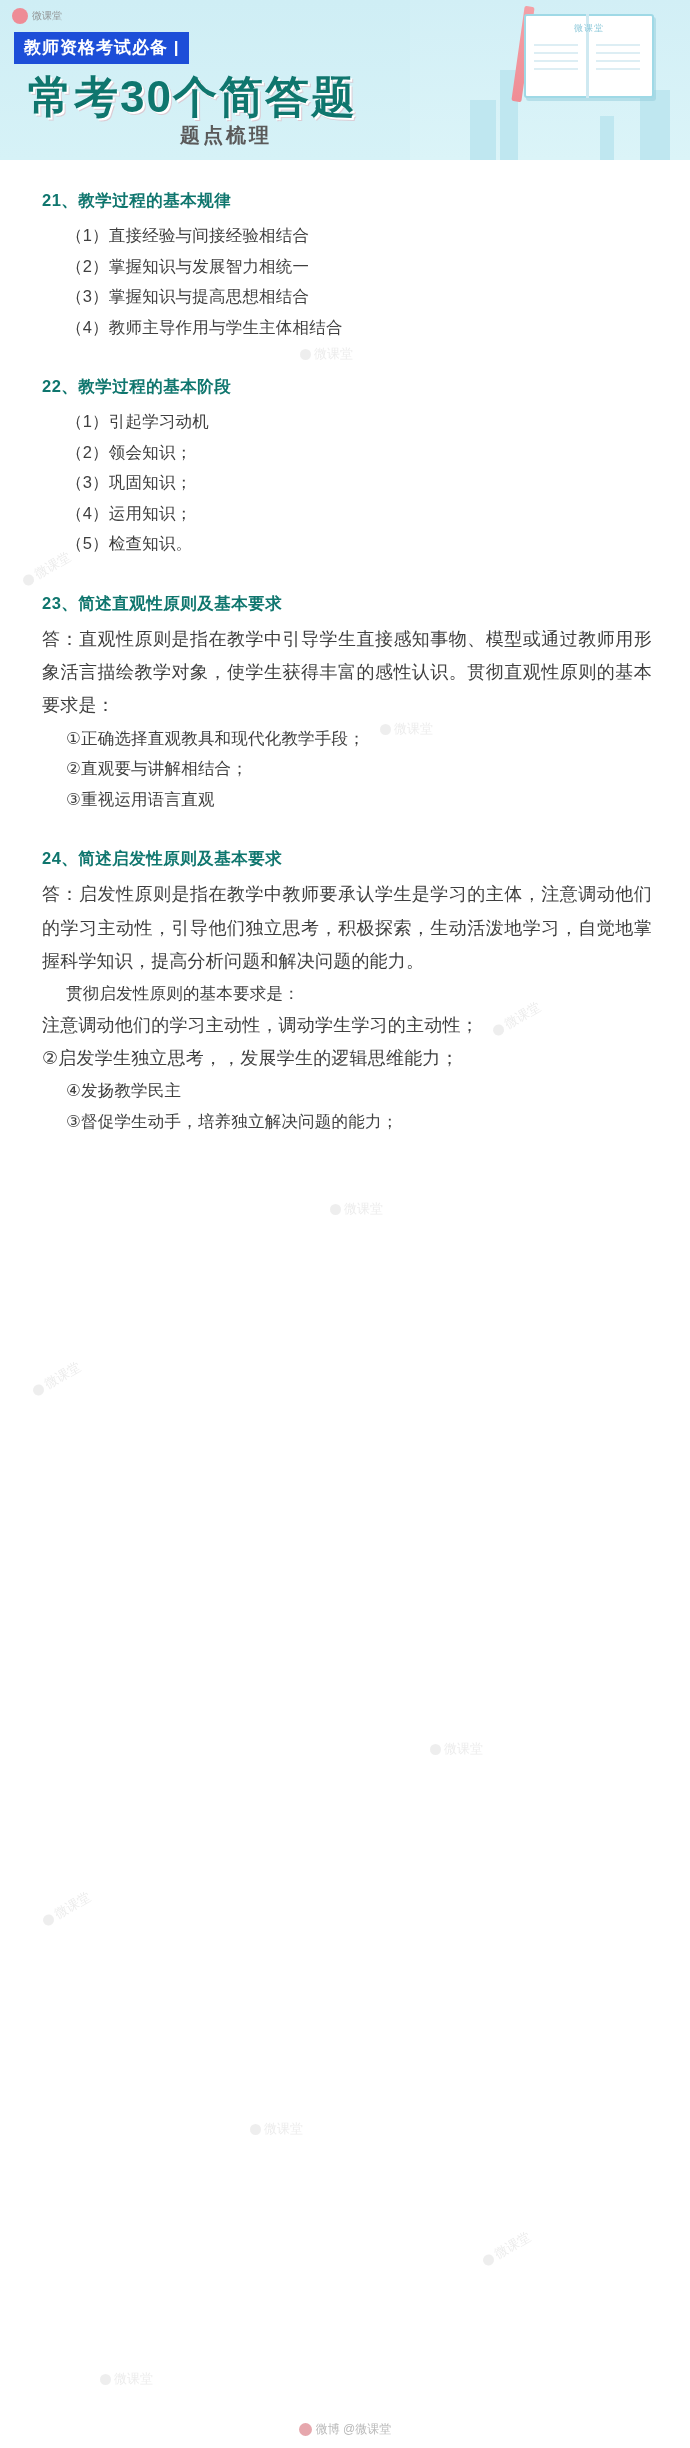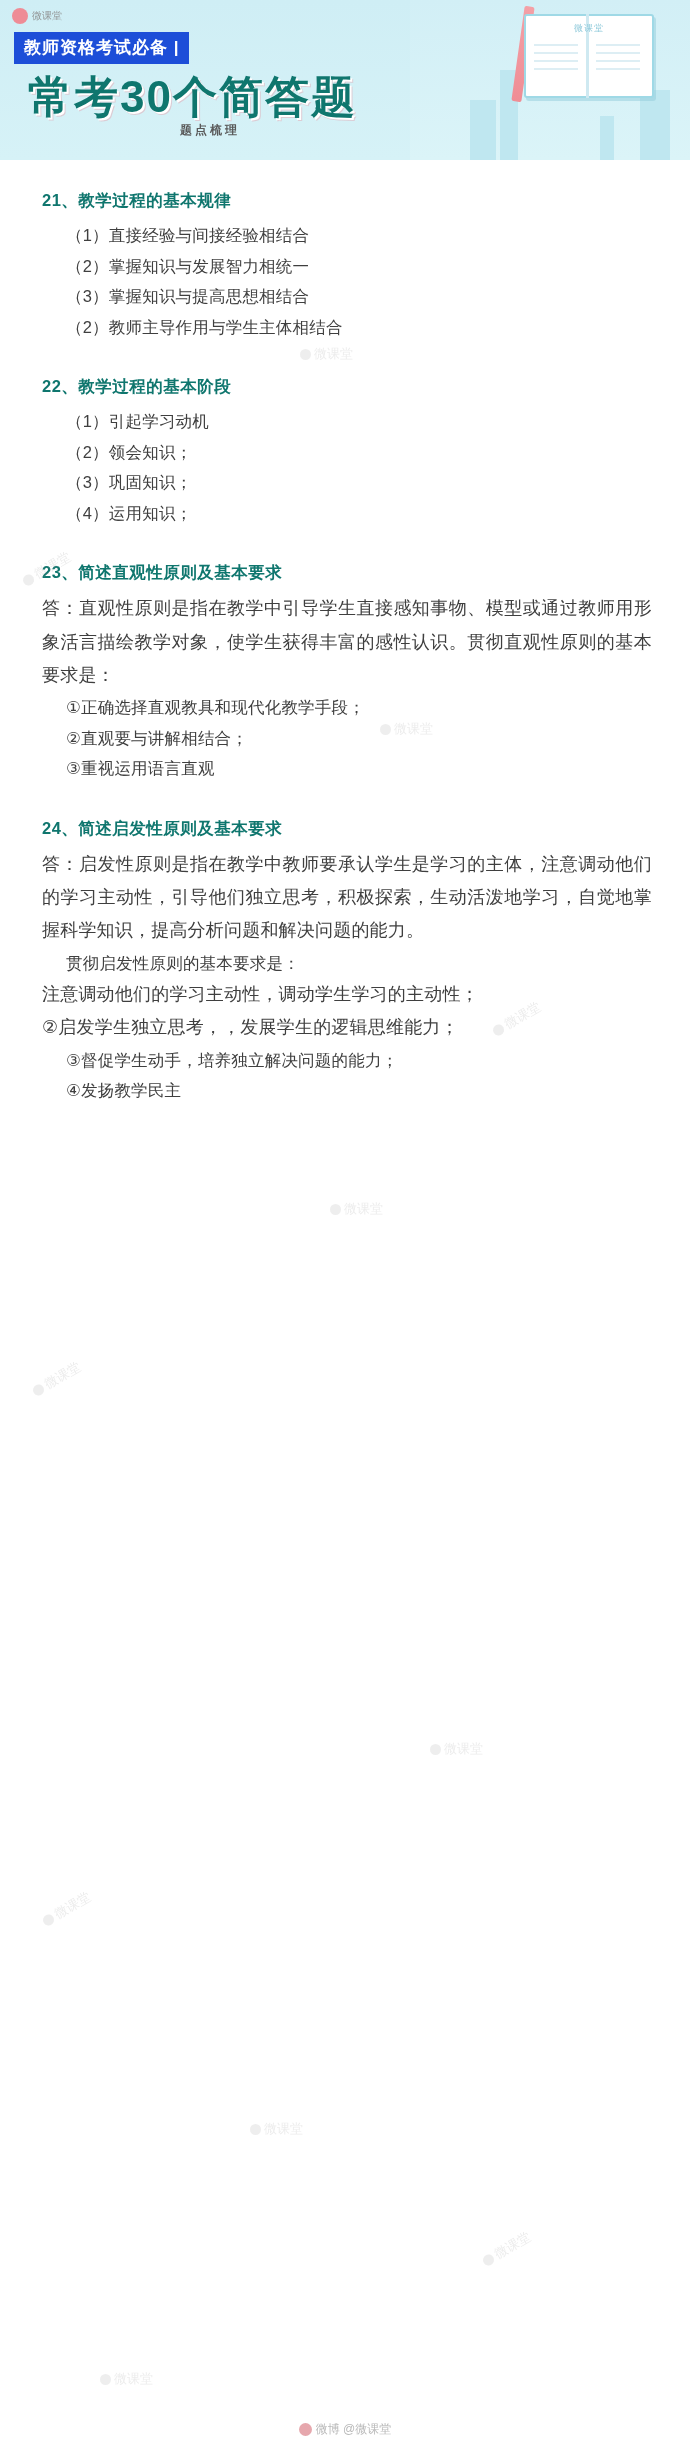--- a/index.html
+++ b/index.html
@@ -133,21 +133,21 @@
     font-size: 44px;
     font-weight: bold;
     color: #0f766e;
     letter-spacing: 2px;
     text-shadow: 2px 2px 0 #ffffff, 3px 3px 0 rgba(242,96,110,.25);
     white-space: nowrap;
   }
   .sub-title {
     position: absolute;
     left: 180px; top: 122px;
-    font-size: 12px;
+    font-size: 20px;
     font-weight: bold;
     color: #5a5a5a;
     letter-spacing: 3px;
   }
 
   
   .content {
     position: relative;
     padding: 26px 38px 60px 42px;
   }
@@ -293,47 +293,48 @@
     <div class="wm" style="left:100px; top:2210px;">
       <span class="wm-dot"></span>
       <span>微课堂</span>
     </div>
 
     <div class="section">
       <div class="sec-title">21、教学过程的基本规律</div>
       <div class="line">（1）直接经验与间接经验相结合</div>
       <div class="line">（2）掌握知识与发展智力相统一</div>
       <div class="line">（3）掌握知识与提高思想相结合</div>
-      <div class="line">（2）教师主导作用与学生主体相结合</div>
+      <div class="line">（4）教师主导作用与学生主体相结合</div>
     </div>
 
     <div class="section">
       <div class="sec-title">22、教学过程的基本阶段</div>
       <div class="line">（1）引起学习动机</div>
       <div class="line">（2）领会知识；</div>
       <div class="line">（3）巩固知识；</div>
       <div class="line">（4）运用知识；</div>
+      <div class="line">（5）检查知识。</div>
     </div>
 
     <div class="section">
       <div class="sec-title">23、简述直观性原则及基本要求</div>
       <div class="para">答：直观性原则是指在教学中引导学生直接感知事物、模型或通过教师用形象活言描绘教学对象，使学生获得丰富的感性认识。贯彻直观性原则的基本要求是：</div>
       <div class="line">①正确选择直观教具和现代化教学手段；</div>
       <div class="line">②直观要与讲解相结合；</div>
       <div class="line">③重视运用语言直观</div>
     </div>
 
     <div class="section">
       <div class="sec-title">24、简述启发性原则及基本要求</div>
       <div class="para">答：启发性原则是指在教学中教师要承认学生是学习的主体，注意调动他们的学习主动性，引导他们独立思考，积极探索，生动活泼地学习，自觉地掌握科学知识，提高分析问题和解决问题的能力。</div>
       <div class="line">贯彻启发性原则的基本要求是：</div>
       <div class="para">注意调动他们的学习主动性，调动学生学习的主动性；</div>
       <div class="para">②启发学生独立思考，，发展学生的逻辑思维能力；</div>
+      <div class="line">④发扬教学民主</div>
       <div class="line">③督促学生动手，培养独立解决问题的能力；</div>
-      <div class="line">④发扬教学民主</div>
     </div>
 
 
   </div>
 
   <div class="footer">
     <span class="weibo-eye"></span>
     <span>微博 @微课堂</span>
   </div>
 

